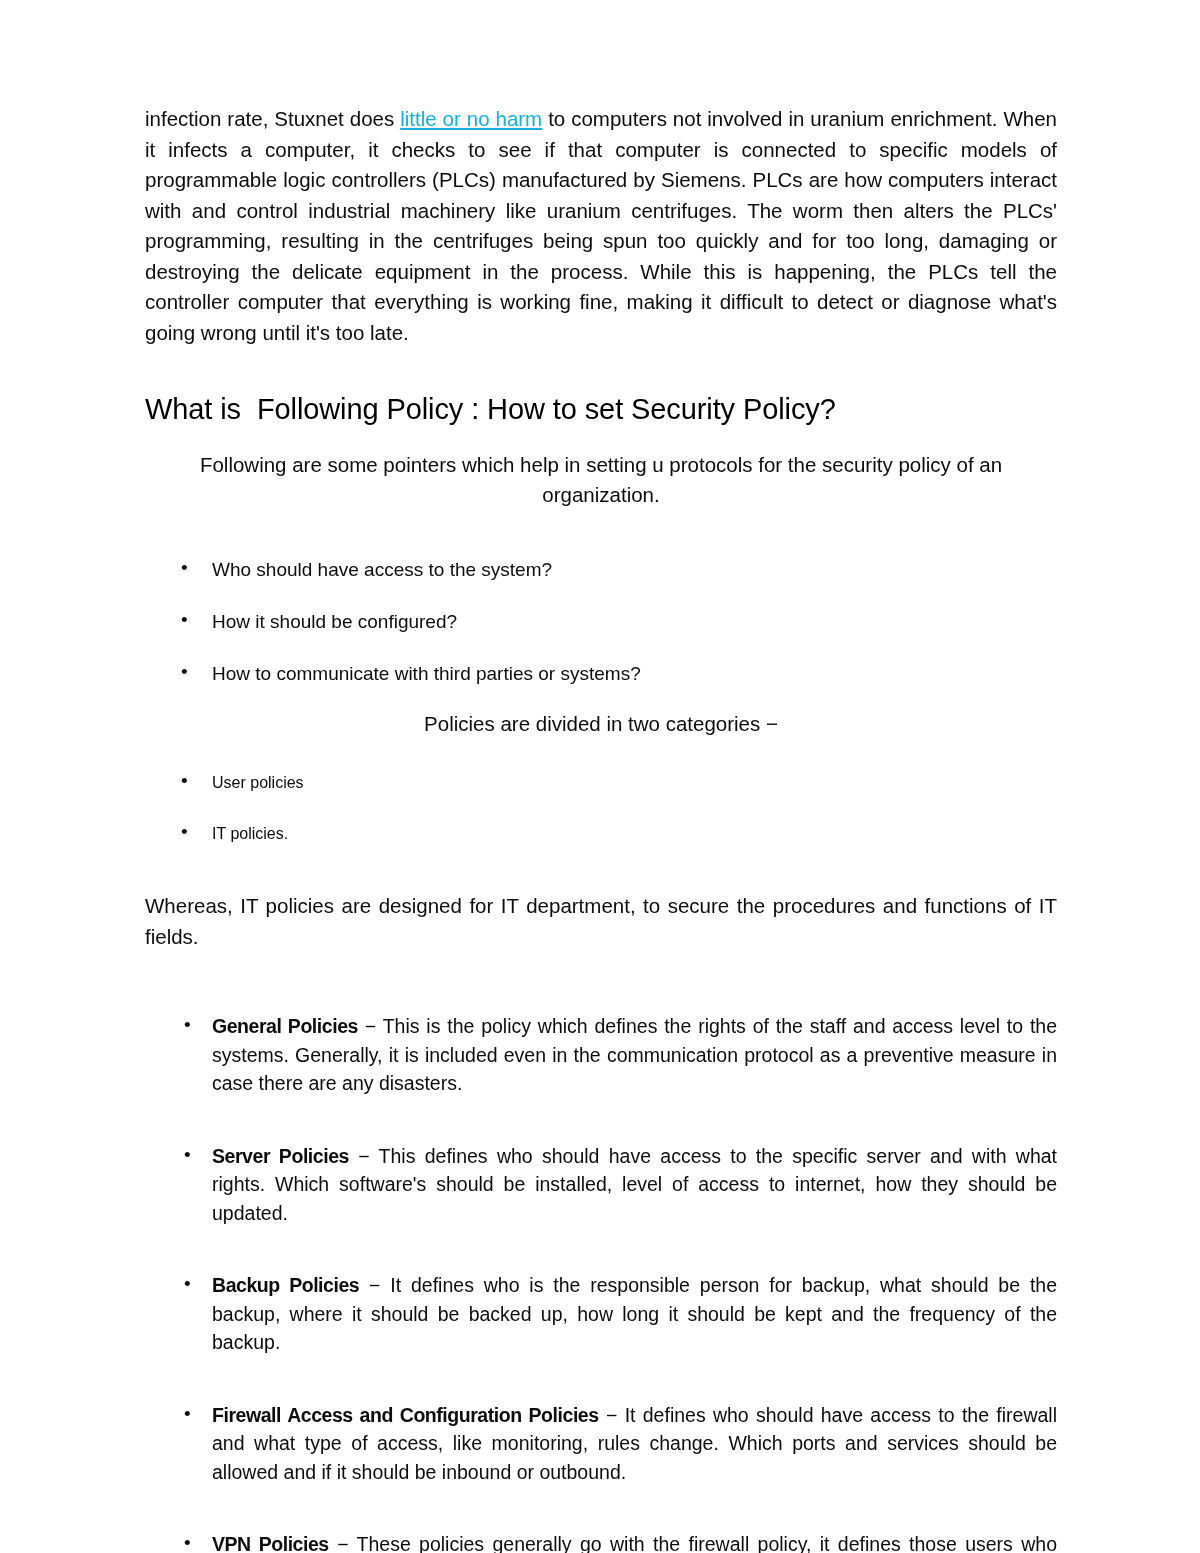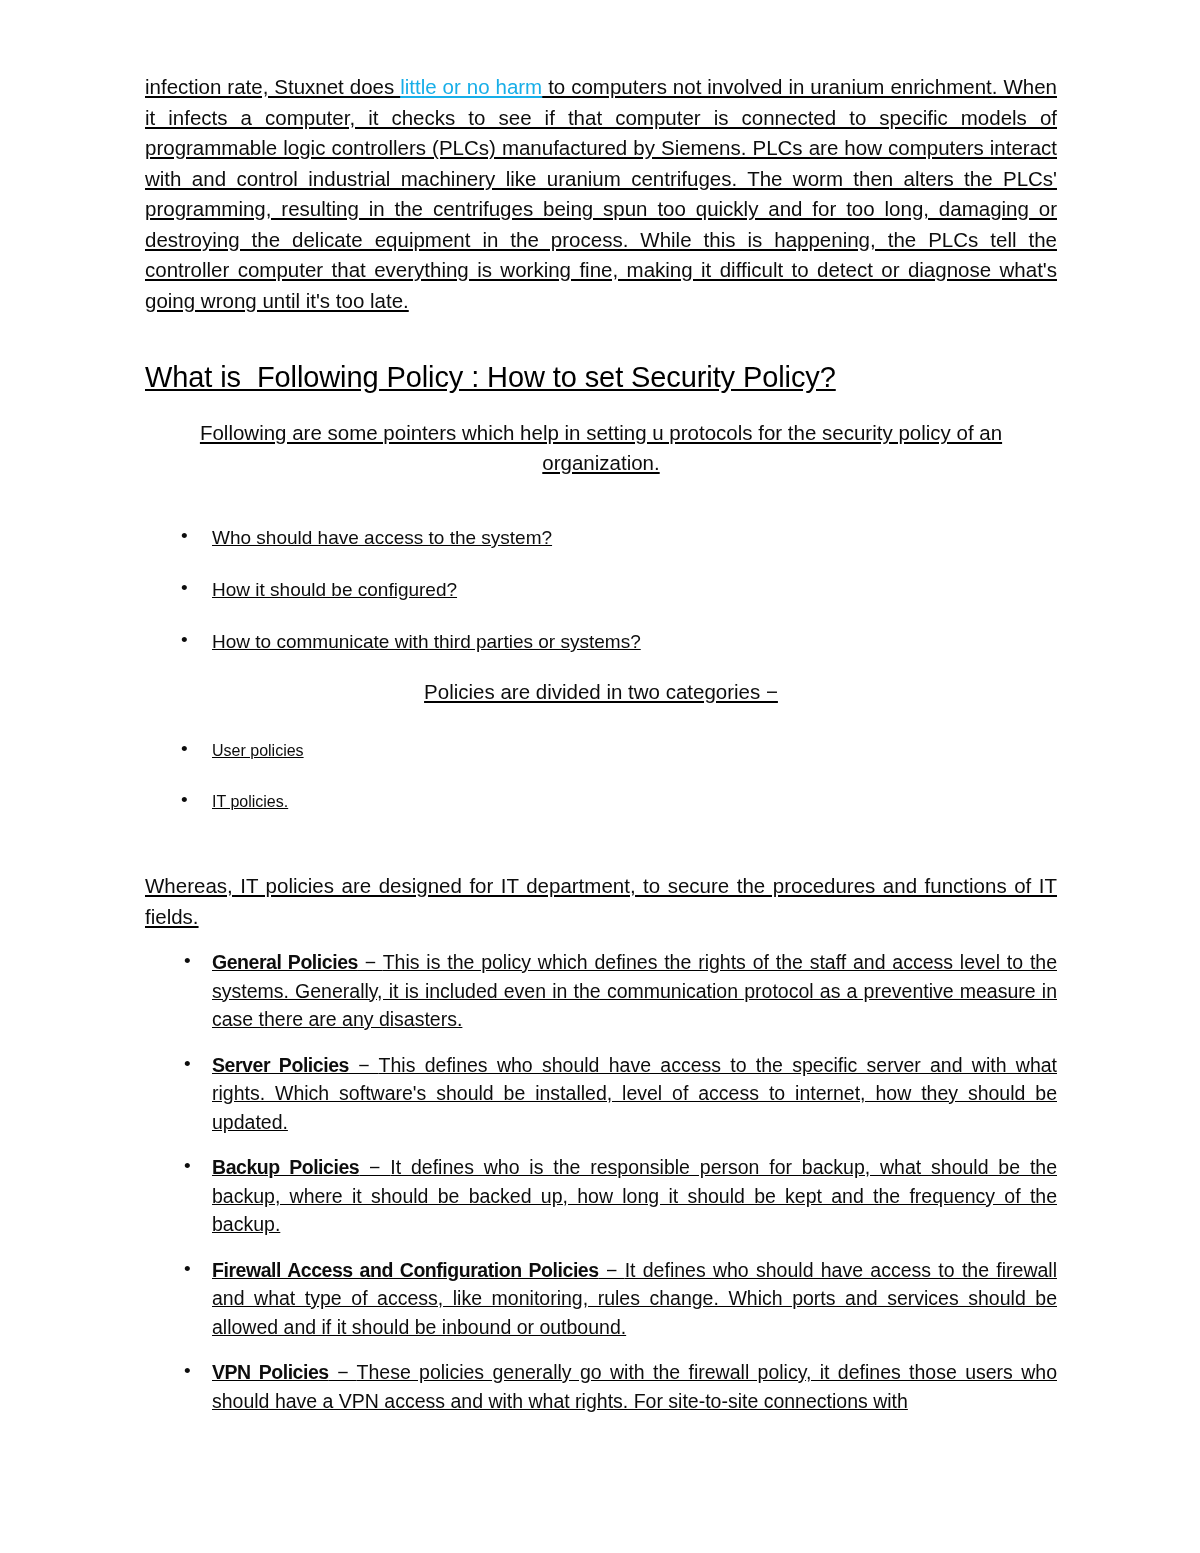--- a/index.html
+++ b/index.html
@@ -14,22 +14,21 @@
     font-family: "Liberation Sans", sans-serif;
     color: #000000;
     -webkit-font-smoothing: none;
   }
   .page {
     position: relative;
     width: 1200px;
     height: 1103px;
     background: #ffffff;
     box-sizing: border-box;
-    padding: 72px 143px 0 145px;
-    text-decoration: underline;
+    padding: 104px 143px 0 145px;
   }
   .content {
     width: 912px;
   }
 
   
   p.body-para {
     margin: 0 0 0 0;
     font-size: 20.5px;
     line-height: 30.5px;
@@ -101,21 +100,21 @@
     padding: 0;
   }
   ul.cat-list > li {
     position: relative;
     padding-left: 67px;
     font-size: 16px;
     line-height: 27px;
     margin-bottom: 24px;
     color: #0d0d0d;
   }
-  ul.cat-list > li:last-child { margin-bottom: 12px; }
+  ul.cat-list > li:last-child { margin-bottom: 0; }
   ul.cat-list > li::before {
     content: "\2022";
     position: absolute;
     left: 36px;
     top: -2px;
     font-size: 19px;
     line-height: 27px;
   }
 
   
@@ -126,20 +125,21 @@
   }
   ul.policy-list > li {
     position: relative;
     padding-left: 67px;
     font-size: 19.5px;
     line-height: 28.5px;
     margin-bottom: 17px;
     text-align: justify;
     text-justify: inter-word;
     color: #0d0d0d;
+    margin-top: 44px;
   }
   ul.policy-list > li::before {
     content: "\2022";
     position: absolute;
     left: 39px;
     top: -1px;
     font-size: 19px;
     line-height: 28.5px;
   }
   ul.policy-list > li .term {

